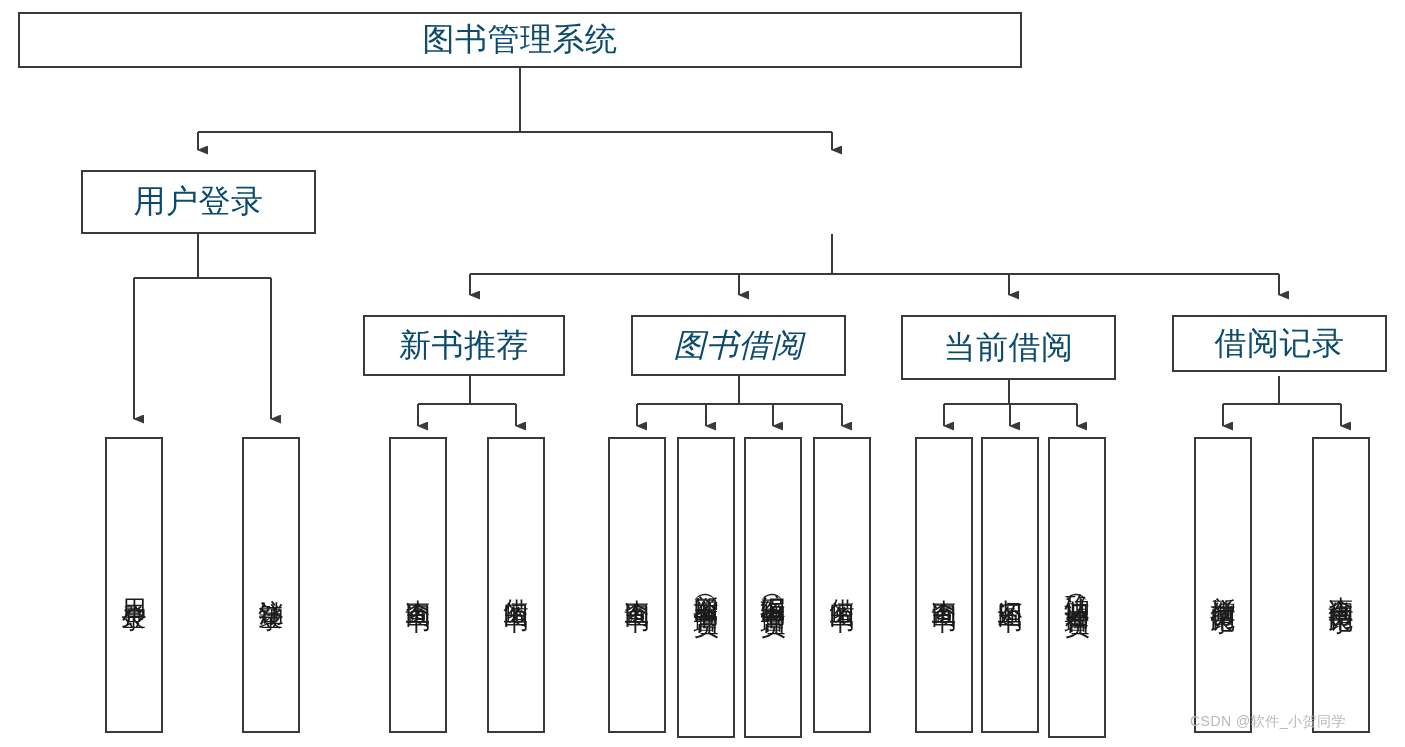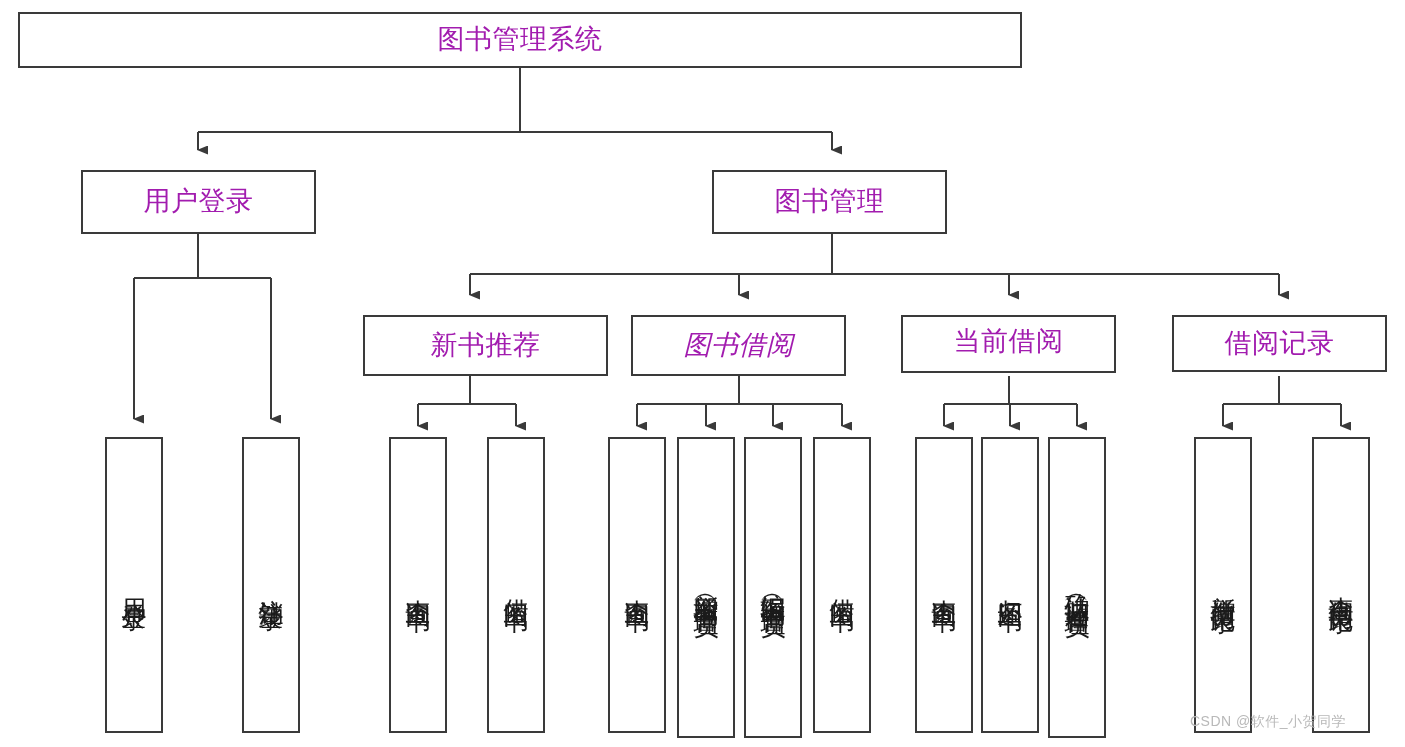--- a/index.html
+++ b/index.html
@@ -30,22 +30,22 @@
     position: absolute;
     box-sizing: border-box;
     background: #ffffff;
     border: 2.5px solid #3a3a3a;
     display: flex;
     align-items: center;
     justify-content: center;
     overflow: hidden;
   }
   .node-label-h {
-    font-size: 27px;
-    color: #a21caf;
+    font-size: 32px;
+    color: #0c4a6e;
     line-height: 1.1;
     white-space: nowrap;
     letter-spacing: 0.5px;
   }
   .node-label-v {
     font-size: 25px;
     color: #1b1b1b;
     writing-mode: vertical-rl;
     text-orientation: upright;
     white-space: nowrap;
@@ -115,31 +115,28 @@
     </g>
   </svg>
 
   <div class="node-box" style="left:18px; top:12px; width:1004px; height:56px;">
     <span class="node-label-h">图书管理系统</span>
   </div>
 
   <div class="node-box" style="left:81px; top:170px; width:235px; height:64px;">
     <span class="node-label-h">用户登录</span>
   </div>
-  <div class="node-box" style="left:712px; top:170px; width:235px; height:64px;">
-    <span class="node-label-h">图书管理</span>
-  </div>
 
-  <div class="node-box" style="left:363px; top:315px; width:245px; height:61px;">
+  <div class="node-box" style="left:363px; top:315px; width:202px; height:61px;">
     <span class="node-label-h">新书推荐</span>
   </div>
   <div class="node-box" style="left:631px; top:315px; width:215px; height:61px;font-style:italic;">
     <span class="node-label-h">图书借阅</span>
   </div>
-  <div class="node-box" style="left:901px; top:315px; width:215px; height:58px;font-family:Liberation Mono, monospace;">
+  <div class="node-box" style="left:901px; top:315px; width:215px; height:65px;">
     <span class="node-label-h">当前借阅</span>
   </div>
   <div class="node-box" style="left:1172px; top:315px; width:215px; height:57px;text-align:right;">
     <span class="node-label-h">借阅记录</span>
   </div>
 
   <div class="node-box" style="left:105px; top:437px; width:58px; height:296px;">
     <span class="node-label-v">用户登录</span>
   </div>
   <div class="node-box" style="left:242px; top:437px; width:58px; height:296px;">

